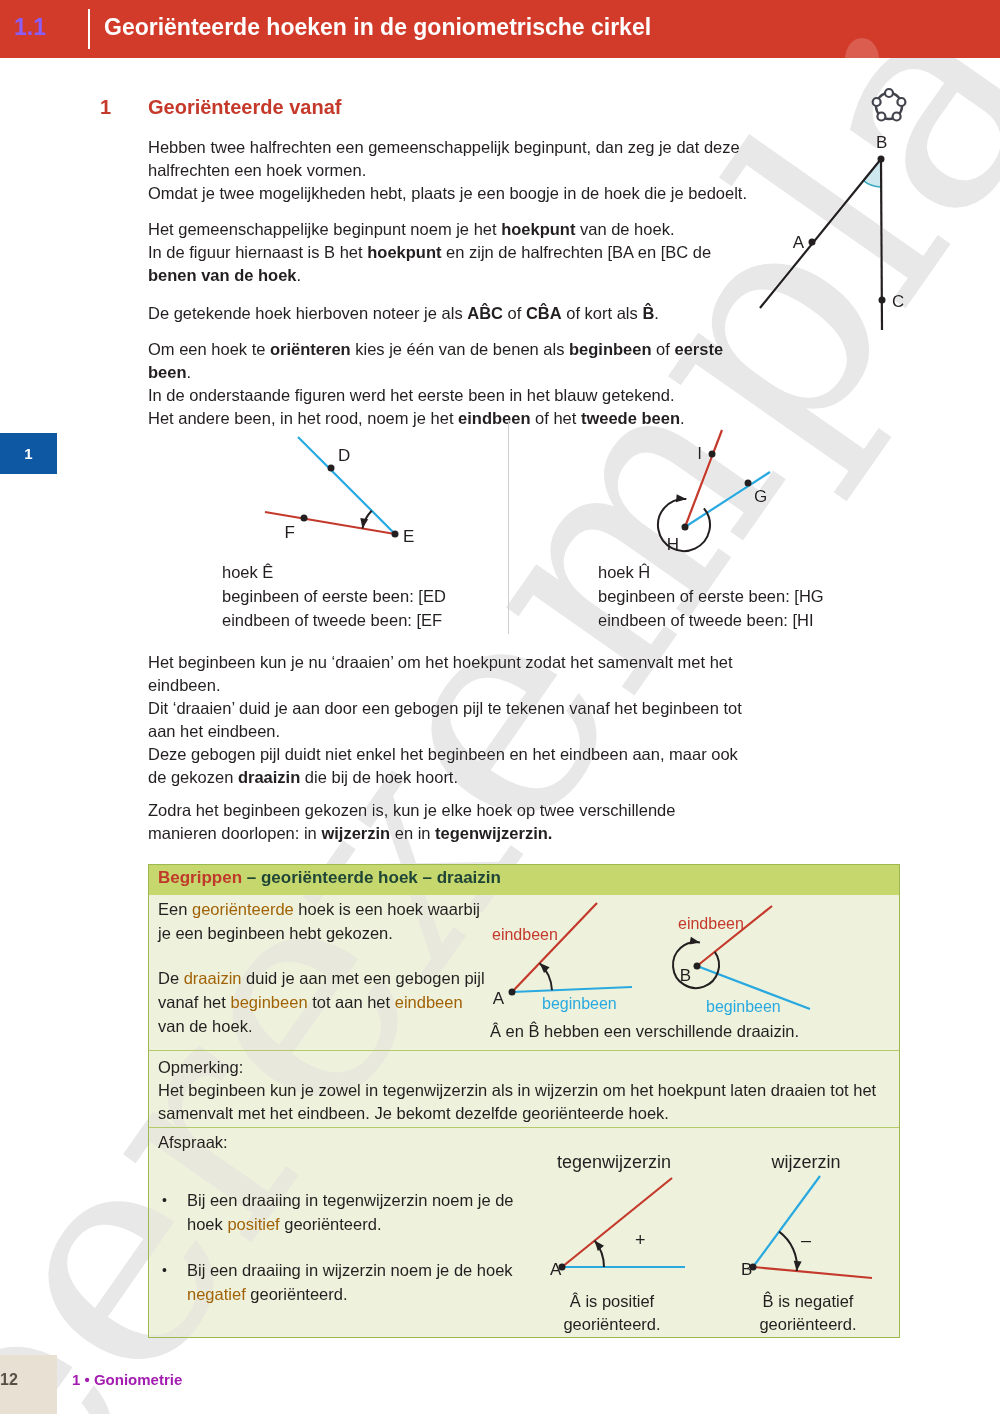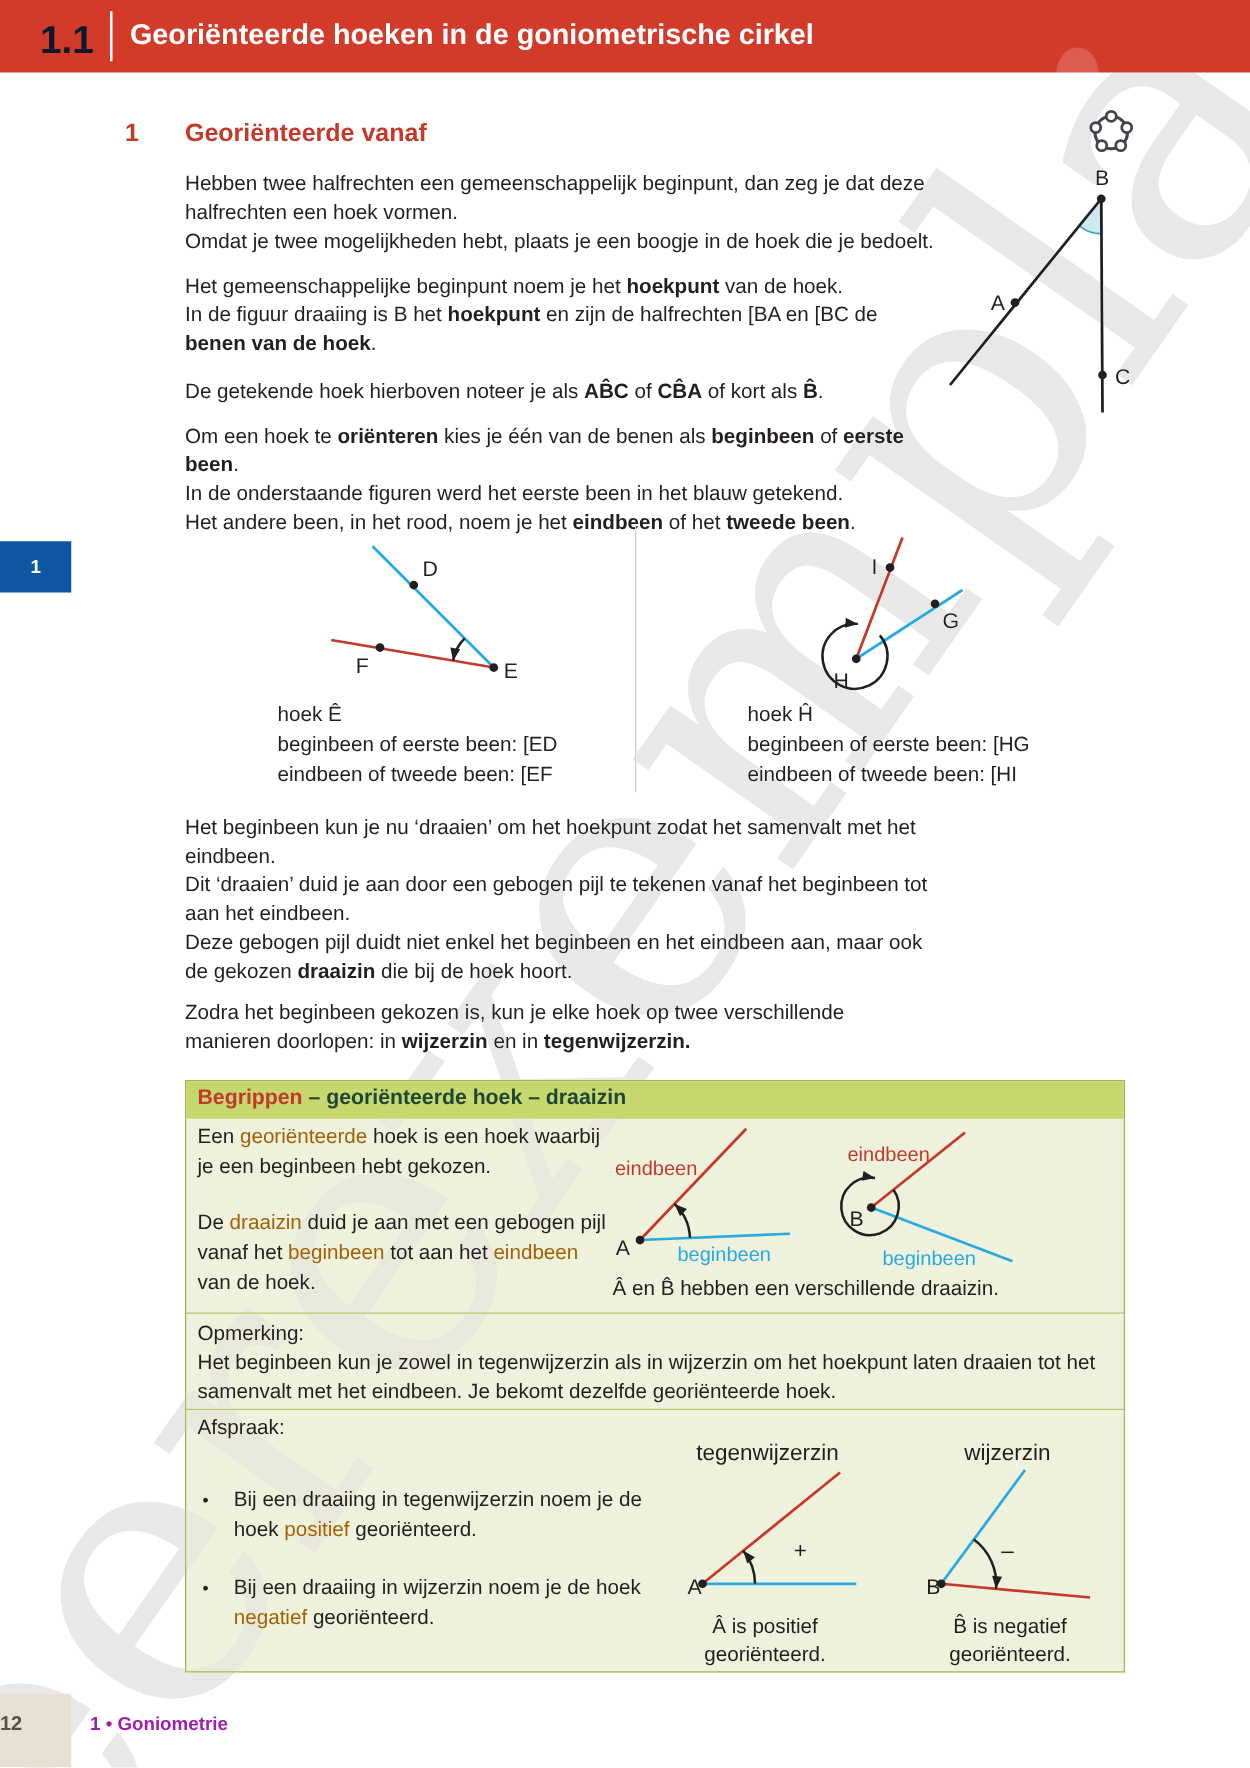--- a/index.html
+++ b/index.html
@@ -1,21 +1,21 @@
 <!DOCTYPE html>
 <html><head>
 <meta charset="utf-8">
 <style>
   html,body{margin:0;padding:0;}
   body{width:1000px;height:1414px;position:relative;background:#fff;overflow:hidden;
        font-family:"Liberation Sans",sans-serif;color:#231f20;}
   .abs{position:absolute;}
   
   .hdr{left:0;top:0;width:1000px;height:58px;background:#d23a2a;}
-  .hdr-num{left:32px;top:14px;width:60px;font-size:31px;font-weight:bold;color:#0f172a;}
+  .hdr-num{left:14px;top:14px;width:60px;font-size:23px;font-weight:bold;color:#8b5cf6;}
   .hdr-sep{left:88px;top:9px;width:2px;height:40px;background:#fff;}
   .hdr-title{left:104px;top:14px;font-size:23px;font-weight:bold;color:#fff;white-space:nowrap;}
   .hdr-curl{left:845px;top:38px;width:34px;height:42px;background:rgba(255,255,255,.18);
             border-radius:50% 50% 50% 10%;}
   
   .sec-num{left:100px;top:96px;font-size:20px;font-weight:bold;color:#c5392b;}
   .sec-title{left:148px;top:96px;font-size:20px;font-weight:bold;color:#c5392b;}
   
   .para{left:148px;width:600px;font-size:16.5px;line-height:23px;}
   .b{font-weight:bold;}
@@ -61,21 +61,21 @@
 <div class="abs hdr-num">1.1</div>
 <div class="abs hdr-sep"></div>
 <div class="abs hdr-title">Georiënteerde hoeken in de goniometrische cirkel</div>
 
 <div class="abs wm">Leerexemplaar</div>
 
 <div class="abs sec-num">1</div>
 <div class="abs sec-title">Georiënteerde vanaf</div>
 
 <div class="abs para" style="top:136px;"><span>Hebben twee halfrechten een gemeenschappelijk beginpunt, dan zeg je dat deze halfrechten een hoek vormen.</span><br><span>Omdat je twee mogelijkheden hebt, plaats je een boogje in de hoek die je bedoelt.</span></div>
-<div class="abs para" style="top:218px;"><span>Het gemeenschappelijke beginpunt noem je het </span><span class="b">hoekpunt</span><span> van de hoek.</span><br><span>In de figuur draaiing is B het </span><span class="b">hoekpunt</span><span> en zijn de halfrechten [BA en [BC de </span><span class="b">benen van de hoek</span><span>.</span></div>
+<div class="abs para" style="top:218px;"><span>Het gemeenschappelijke beginpunt noem je het </span><span class="b">hoekpunt</span><span> van de hoek.</span><br><span>In de figuur hiernaast is B het </span><span class="b">hoekpunt</span><span> en zijn de halfrechten [BA en [BC de </span><span class="b">benen van de hoek</span><span>.</span></div>
 <div class="abs para" style="top:302px;"><span>De getekende hoek hierboven noteer je als </span><span class="b">AB̂C</span><span> of </span><span class="b">CB̂A</span><span> of kort als </span><span class="b">B̂</span><span>.</span></div>
 <div class="abs para" style="top:338px;"><span>Om een hoek te </span><span class="b">oriënteren</span><span> kies je één van de benen als </span><span class="b">beginbeen</span><span> of </span><span class="b">eerste been</span><span>.</span><br><span>In de onderstaande figuren werd het eerste been in het blauw getekend.</span><br><span>Het andere been, in het rood, noem je het </span><span class="b">eindbeen</span><span> of het </span><span class="b">tweede been</span><span>.</span></div>
 
 <svg class="abs" style="left:750px;top:68px;" width="250" height="265" viewBox="0 0 250 265">
   <g>
     <circle cx="139" cy="38" r="13" fill="none" stroke="#43434d" stroke-width="2.5"></circle>
     <circle cx="139" cy="25" r="4" fill="#fff" stroke="#43434d" stroke-width="2.2"></circle>
     <circle cx="151.4" cy="34" r="4" fill="#fff" stroke="#43434d" stroke-width="2.2"></circle>
     <circle cx="146.6" cy="48.5" r="4" fill="#fff" stroke="#43434d" stroke-width="2.2"></circle>
     <circle cx="131.4" cy="48.5" r="4" fill="#fff" stroke="#43434d" stroke-width="2.2"></circle>

